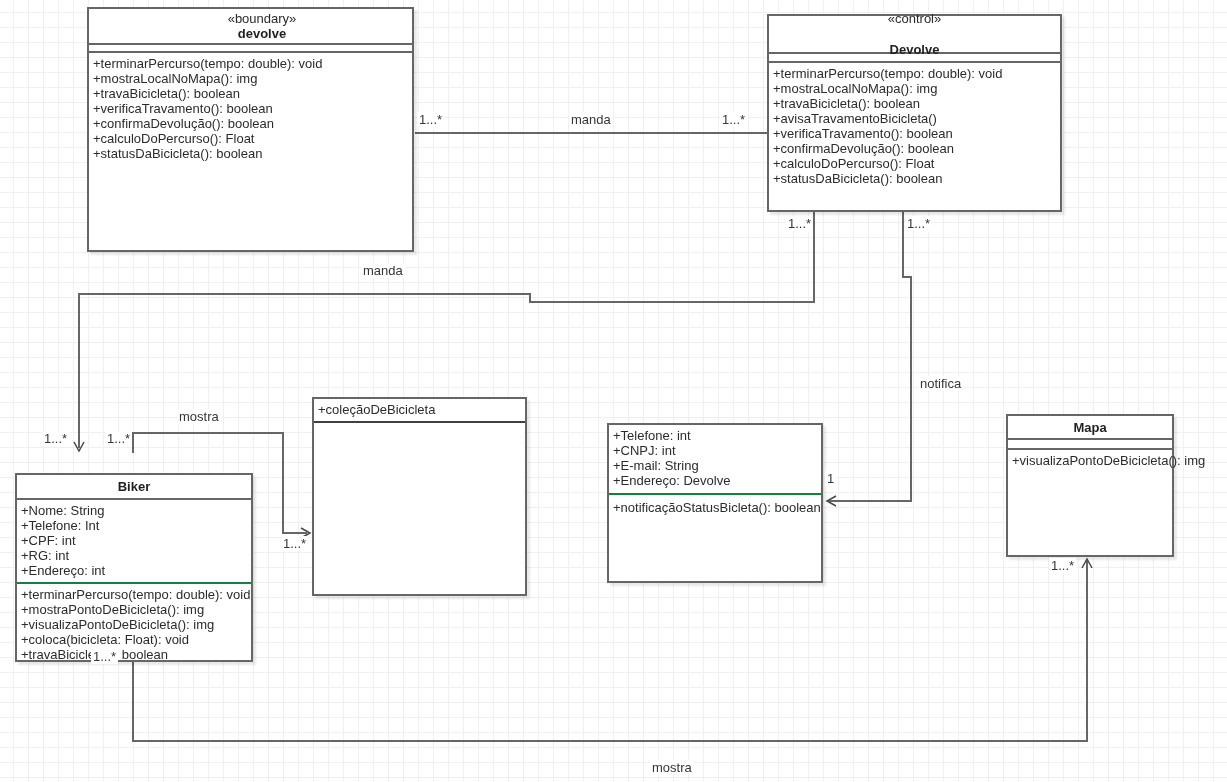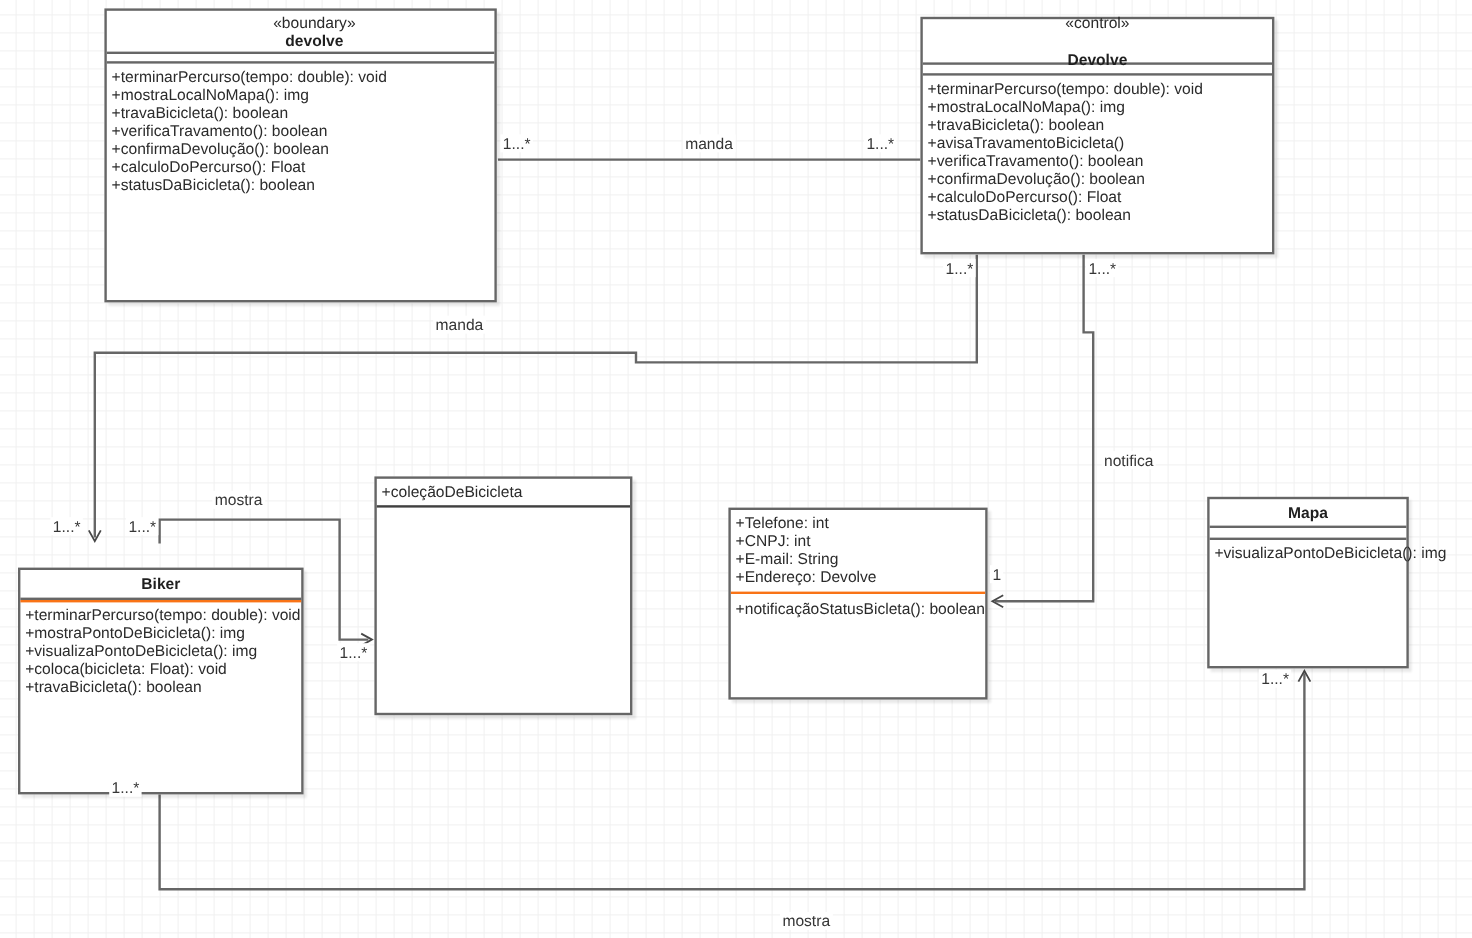--- a/index.html
+++ b/index.html
@@ -31,21 +31,21 @@
   .uml-title{
     box-sizing:border-box;
     display:flex;flex-direction:column;align-items:center;justify-content:center;
     border-bottom:2px solid #666666;
     text-align:center;
   }
   .class-name{font-weight:bold;color:#1f1f1f;}
   .stereotype{color:#2a2a2a;}
   .strip{box-sizing:border-box;border-bottom:2px solid #666666;}
   .compartment{box-sizing:border-box;padding:3px 4px 0 4px;overflow:visible;}
-  .compartment.sep{border-top:2px solid #f97316;margin-top:-2px;}
+  .compartment.sep{border-top:2px solid #15803d;margin-top:-2px;}
   .member{white-space:nowrap;color:#2b2b2b;}
   .elabel{
     position:absolute;
     background:#ffffff;
     padding:0 2px;
     font-size:13px;line-height:15px;
     color:#363636;white-space:nowrap;
   }
 </style>
 </head>
@@ -130,20 +130,27 @@
     <div class="strip" style="height:10px;"></div>
     <div class="compartment">
       <div class="member">+visualizaPontoDeBicicleta(): img</div>
     </div>
   </div>
 
   <div class="uml-box" style="left:15px;top:453px;width:238px;height:189px;margin-top:20px;">
     <div class="uml-title" style="height:25px;">
       <div class="class-name">Biker</div>
     </div>
+    <div class="compartment" style="height:82px;">
+      <div class="member">+Nome: String</div>
+      <div class="member">+Telefone: Int</div>
+      <div class="member">+CPF: int</div>
+      <div class="member">+RG: int</div>
+      <div class="member">+Endereço: int</div>
+    </div>
     <div class="compartment sep" style="margin-top:0;">
       <div class="member">+terminarPercurso(tempo: double): void</div>
       <div class="member">+mostraPontoDeBicicleta(): img</div>
       <div class="member">+visualizaPontoDeBicicleta(): img</div>
       <div class="member">+coloca(bicicleta: Float): void</div>
       <div class="member">+travaBicicleta(): boolean</div>
     </div>
   </div>
 
   <div class="elabel" style="left:417px;top:112px;">1...*</div>

